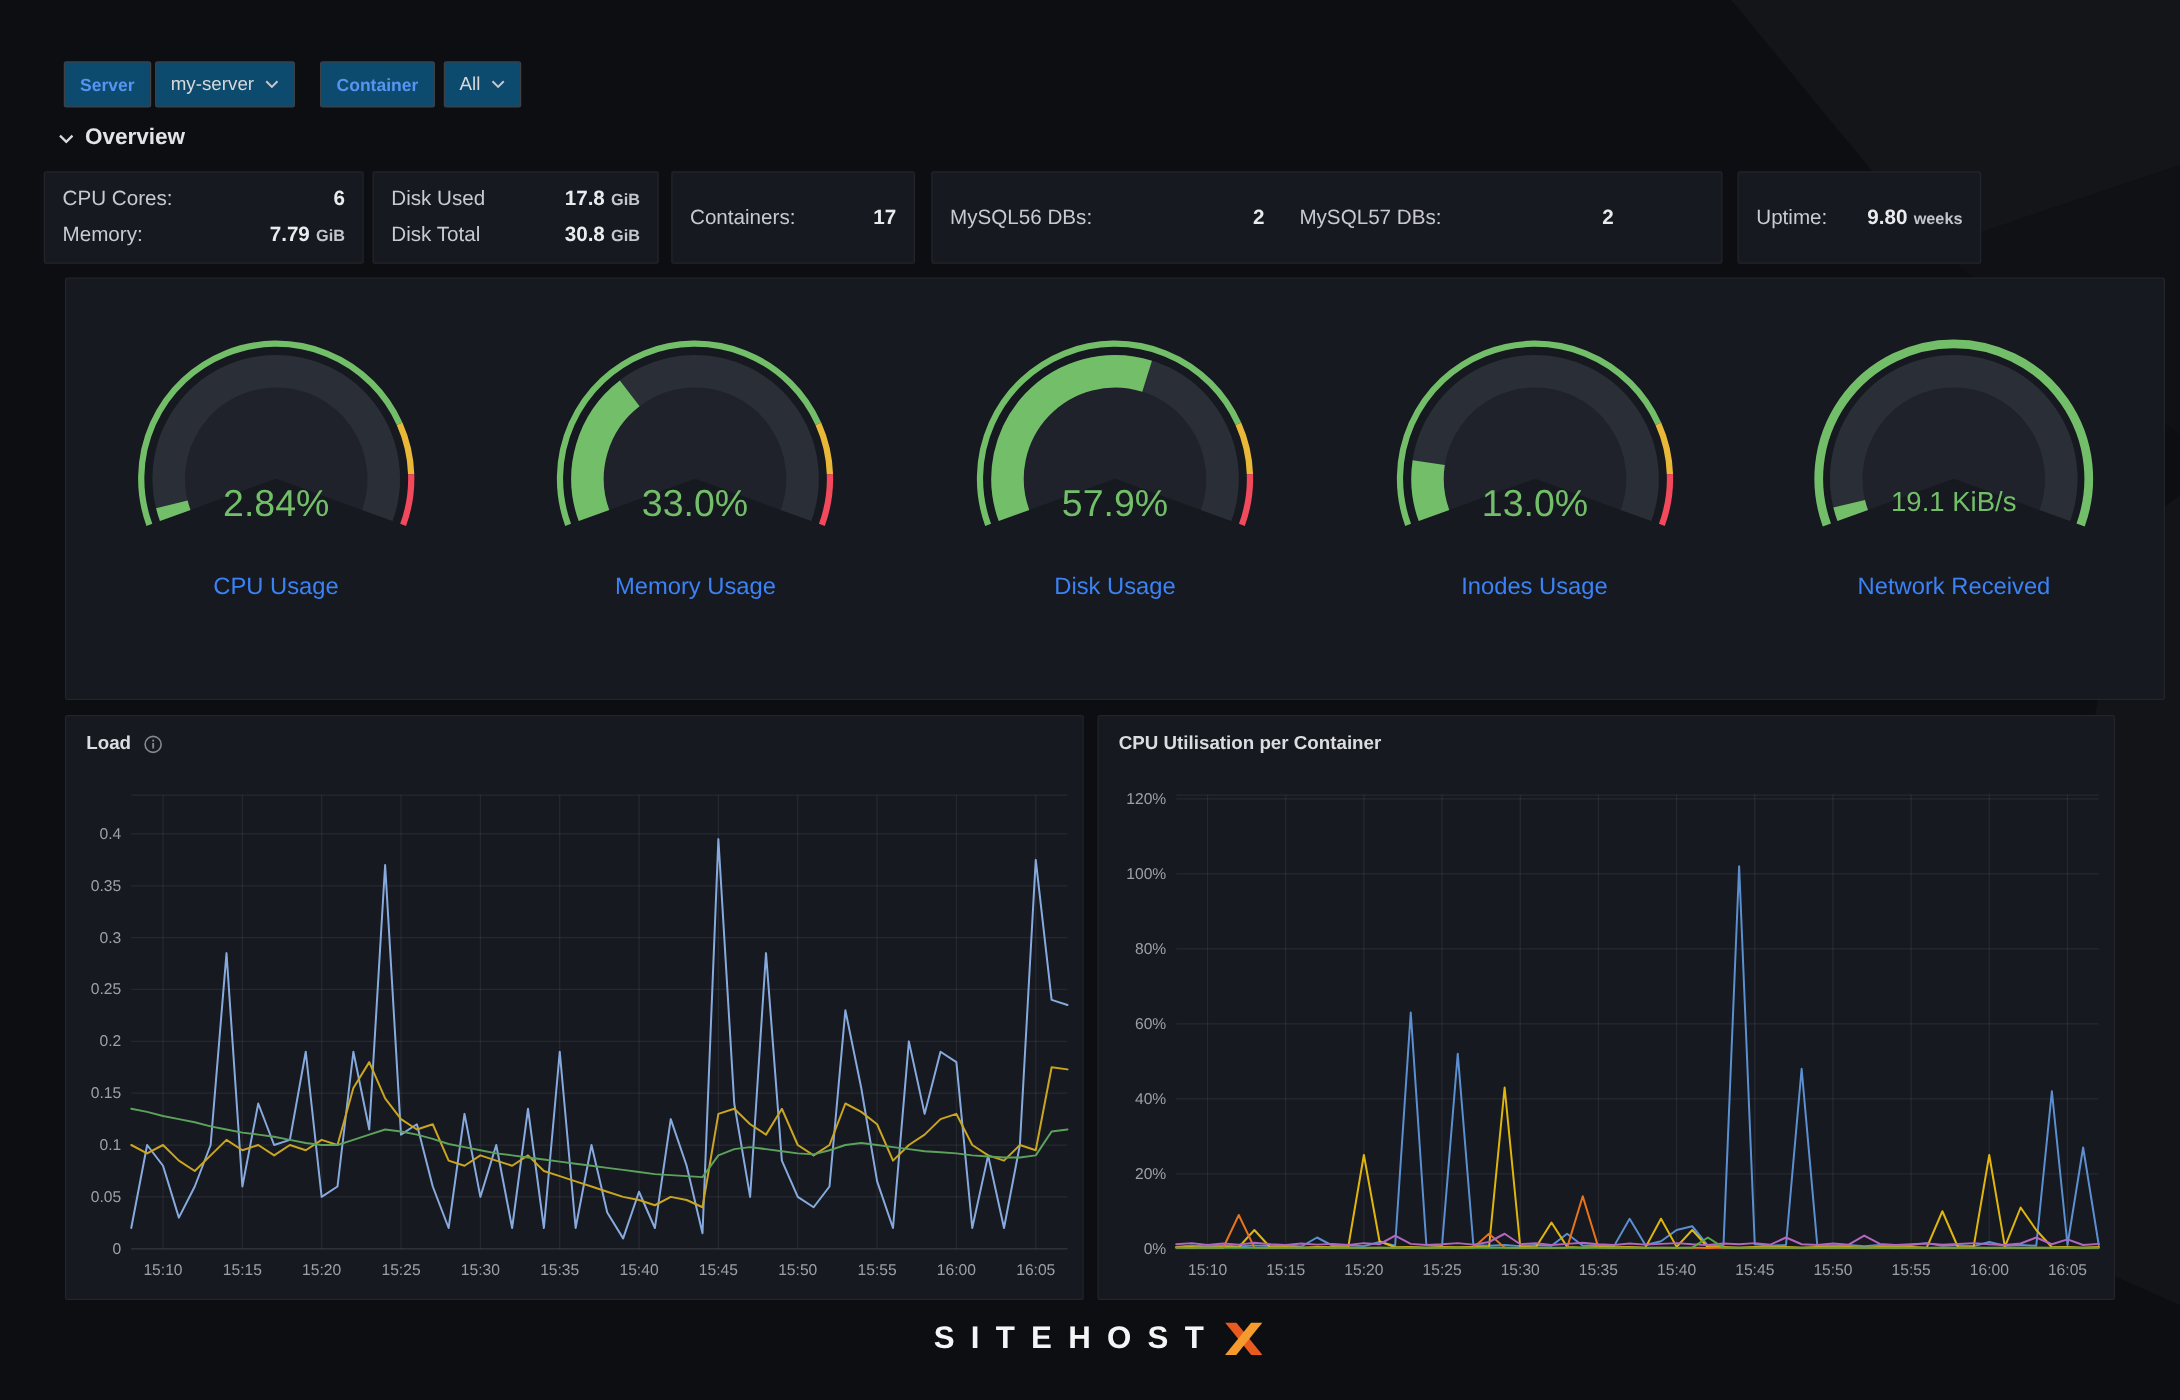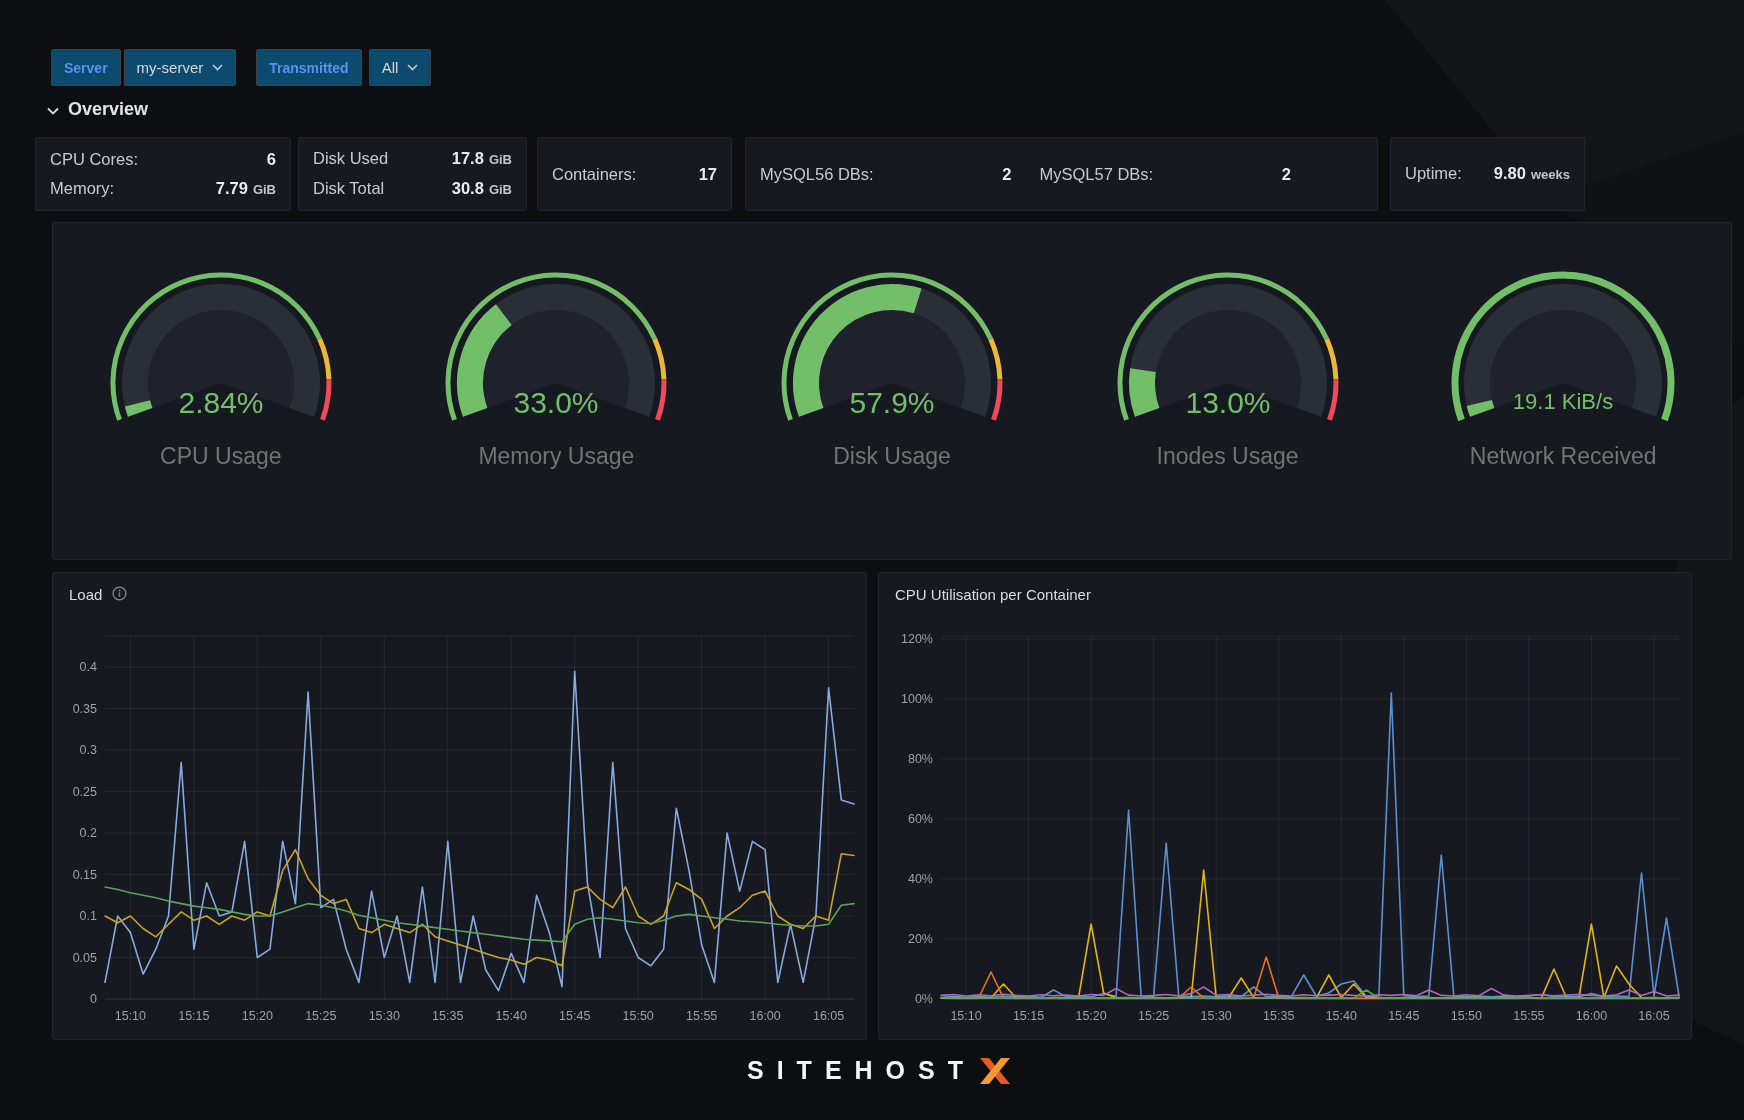--- a/index.html
+++ b/index.html
@@ -34,27 +34,27 @@
   .stat-p2{left:298px;width:229px}
   .stat-p3{left:537px;width:195px}
   .stat-p4{left:745px;width:633px;flex-direction:row;align-items:center}
   .stat-p4 .stat-row{flex:1}
   .stat-p4 .stat-row.second{padding-right:86px}
   .stat-p5{left:1390px;width:195px}
 
   
   .gauges-panel{left:52px;top:222px;width:1680px;height:338px;display:flex;padding-top:36px}
   .gauge-cell{flex:1;display:flex;flex-direction:column;align-items:center}
-  .gauge-label{margin-top:20px;font-size:23px;color:#737373;white-space:nowrap}
+  .gauge-label{margin-top:36px;font-size:19px;color:#3b82f6;white-space:nowrap}
 
   
   .chart-panel{top:572px;height:468px}
   .load-panel{left:52px;width:815px}
   .cpu-panel{left:878px;width:814px}
-  .panel-title{display:flex;align-items:flex-start;gap:10px;padding:13px 0 0 16px;font-size:15px;font-weight:400;color:#DCDDE0}
+  .panel-title{display:flex;align-items:flex-end;gap:10px;padding:13px 0 0 16px;font-size:15px;font-weight:700;color:#DCDDE0}
   .panel-title span{cursor:pointer}
   svg.line-chart{position:absolute;left:6px;top:46px}
   svg.line-chart text{fill:#9DA0A8;font-size:12.5px;font-family:"Liberation Sans",sans-serif}
   svg.gauge text{font-family:"Liberation Sans",sans-serif}
 
   
   .footer{position:absolute;top:1056px;left:0;width:100%;display:flex;align-items:center;justify-content:center;z-index:2}
   .brand{font-size:25px;font-weight:700;letter-spacing:13px;color:#F4F5F6;margin-left:13px}
   .brand-x{margin-left:4px}
 </style>
@@ -75,21 +75,21 @@
   <div class="var-box var-value-box">
     <span>my-server</span>
     <span class="chev">
       <svg width="11" height="7" viewBox="0 0 11 7">
           <polyline points="1,1 5.5,5.5 10,1" fill="none" stroke="#C7C8CC" stroke-width="1.6"></polyline>
         </svg>
     </span>
   </div>
   <div class="gap20"></div>
   <div class="var-box var-label-box">
-    <span>Transmitted</span>
+    <span>Container</span>
   </div>
   <div class="gap7"></div>
   <div class="var-box var-value-box">
     <span>All</span>
     <span class="chev">
       <svg width="11" height="7" viewBox="0 0 11 7">
           <polyline points="1,1 5.5,5.5 10,1" fill="none" stroke="#C7C8CC" stroke-width="1.6"></polyline>
         </svg>
     </span>
   </div>

